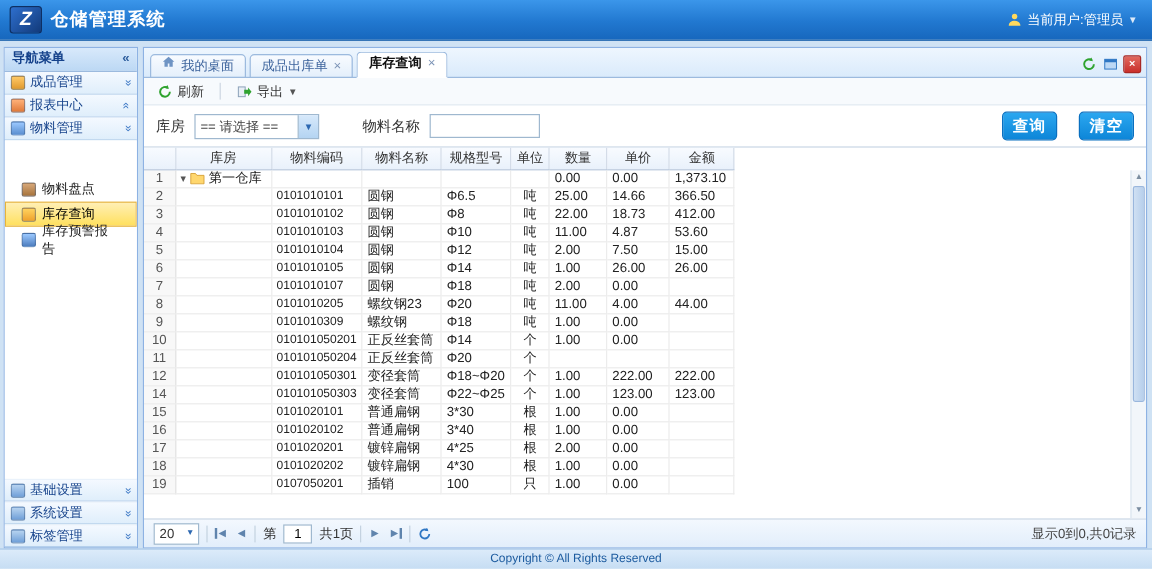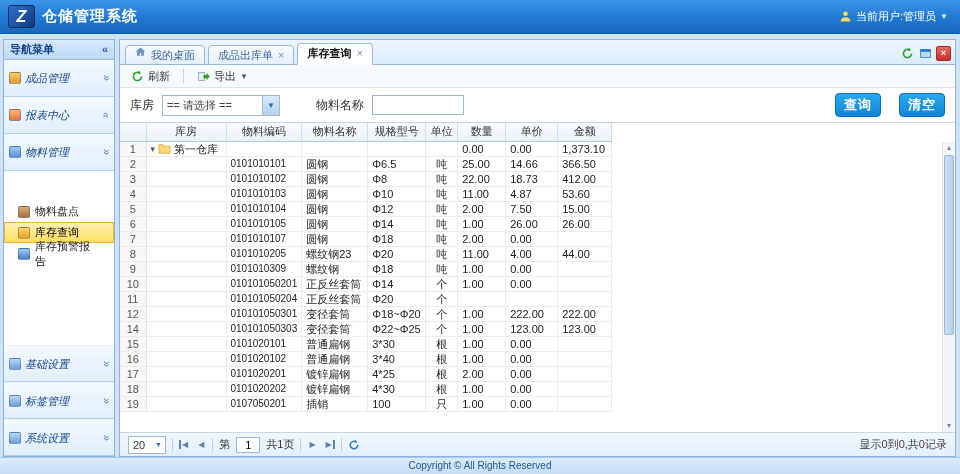--- a/index.html
+++ b/index.html
@@ -18,22 +18,22 @@
   .caret { font-size:8px; color:#dce9f8; }
 
   
   .workspace { flex:1; display:flex; gap:4px; padding:5px 4px 0 3px; min-height:0; }
 
   
   .sidebar { width:112px; background:#fff; border:1px solid #8db2e3; display:flex; flex-direction:column; min-height:0; }
   .side-title { height:20px; line-height:19px; background:linear-gradient(#d8e9fb,#bcd8f4); border-bottom:1px solid #9cbade;
     color:#15428b; font-weight:bold; padding:0 6px; display:flex; align-items:center; }
   .side-title .coll { margin-left:auto; color:#2f5f9e; font-size:11px; cursor:pointer; }
-  .acc-header { height:37px; line-height:18px; background:linear-gradient(#f4f9ff,#dfeefb); border-bottom:1px solid #b5d0ec;
-    color:#15428b; display:flex; align-items:center; padding:0 5px; gap:4px; cursor:pointer;font-style:italic; }
+  .acc-header { height:19px; line-height:18px; background:linear-gradient(#f4f9ff,#dfeefb); border-bottom:1px solid #b5d0ec;
+    color:#15428b; display:flex; align-items:center; padding:0 5px; gap:4px; cursor:pointer; }
   .gicon { width:12px; height:12px; border-radius:2px; border:1px solid rgba(60,90,130,.45); flex:0 0 auto; }
   .gi-product { background:linear-gradient(#ffc966,#e09a2e); }
   .gi-material { background:linear-gradient(#9cc9ff,#5b8fd0); }
   .gi-report { background:linear-gradient(#ffb27a,#e07a3a); }
   .gi-check { background:linear-gradient(#d8a87a,#a8743c); }
   .gi-query { background:linear-gradient(#ffd25e,#efa12c); }
   .gi-alert { background:linear-gradient(#9cc9ff,#4f7fc0); }
   .gi-set { background:linear-gradient(#b8d4f0,#6f9fd8); }
   .chev { margin-left:auto; color:#3a76c4; font-size:10px; display:inline-block; transform:rotate(90deg); }
   .chev.up { transform:rotate(-90deg); }
@@ -63,21 +63,21 @@
 
   
   .toolbar { height:23px; background:#f7fafd; border-bottom:1px solid #dde6ef; display:flex; align-items:center; padding:0 6px; gap:5px; flex:0 0 auto; }
   .tbtn { display:flex; align-items:center; gap:4px; padding:1px 5px; border-radius:3px; cursor:pointer; color:#333; }
   .tbtn svg { width:13px; height:13px; }
   .tsep { width:1px; height:14px; background:#ccd6e2; margin:0 3px; }
 
   
   .filter { height:34px; display:flex; align-items:center; padding:0 10px; gap:8px; flex:0 0 auto; background:#fff; }
   .flabel { font-size:12px; color:#333; }
-  .combo { width:118px; height:21px; border:1px solid #9fb8cf; background:#fff; display:flex; align-items:center; cursor:pointer; }
+  .combo { width:104px; height:21px; border:1px solid #9fb8cf; background:#fff; display:flex; align-items:center; cursor:pointer; }
   .combo .val { flex:1; padding:0 4px; color:#444; }
   .combo .btn { width:17px; height:100%; background:linear-gradient(#d7e9fb,#b4d4f2); border-left:1px solid #9fb8cf;
     display:flex; align-items:center; justify-content:center; color:#2d68b1; font-size:8px; }
   .ml { margin-left:28px; }
   .tinput { width:92px; height:20px; border:1px solid #9fb8cf; padding:0 4px; font-size:11px; font-family:inherit; }
   .fspacer { flex:1; }
   .bluebtn { width:46px; height:24px; border:1px solid #0a70c0; border-radius:4px; color:#fff; font-weight:bold; font-size:13px;
     background:linear-gradient(#2ba7f0,#0d86d8); cursor:pointer; font-family:inherit; letter-spacing:1px; }
   .bluebtn + .bluebtn { margin-left:10px; }
 
@@ -180,26 +180,26 @@
       </div>
 
       <div class="side-bottom">
         <div class="acc-header">
           <span class="gicon gi-set"></span>
           <span>基础设置</span>
           <span class="chev">»</span>
         </div>
         <div class="acc-header">
           <span class="gicon gi-set"></span>
-          <span>标签管理</span>
+          <span>系统设置</span>
           <span class="chev">»</span>
         </div>
         <div class="acc-header">
           <span class="gicon gi-set"></span>
-          <span>系统设置</span>
+          <span>标签管理</span>
           <span class="chev">»</span>
         </div>
       </div>
     </div>
 
     <div class="main">
 
       <div class="tabs">
         <div class="tab">
           <svg viewBox="0 0 16 16">

